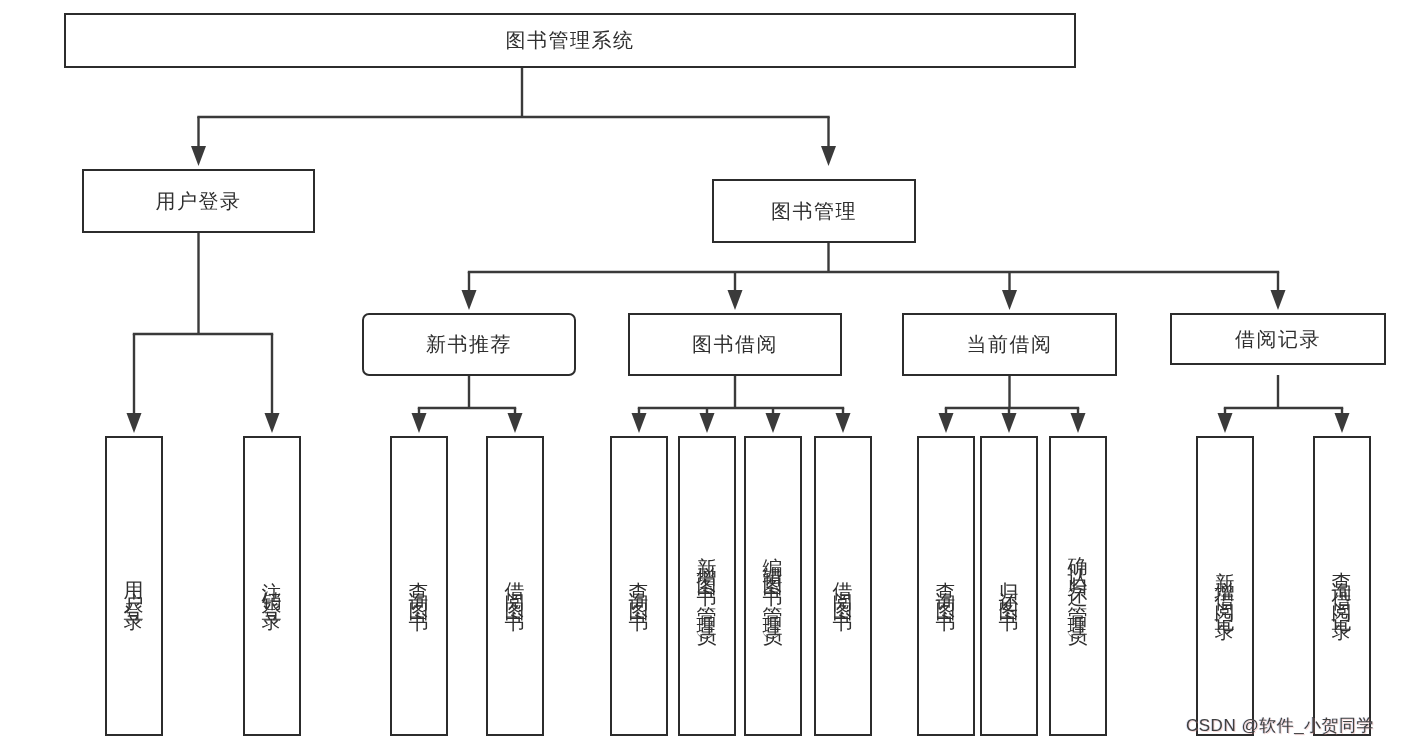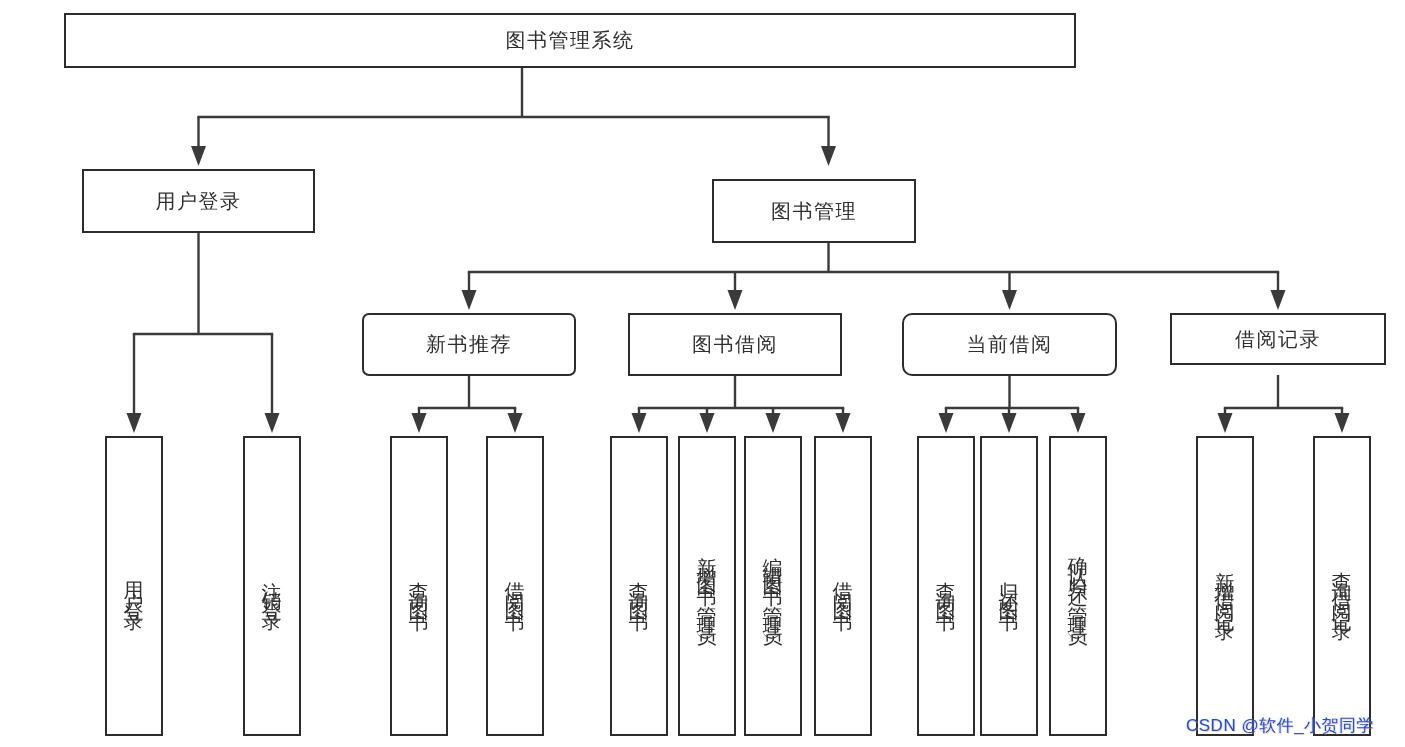--- a/index.html
+++ b/index.html
@@ -29,38 +29,38 @@
     font-size:20px;
     letter-spacing:10px;
     line-height:1;
   }
   
   #n-root{left:20px;top:13px;width:1012px;height:55px;margin-left:44px;}
   #n-user-login{left:82px;top:169px;width:233px;height:64px;}
   #n-book-mgmt{left:712px;top:179px;width:204px;height:64px;font-family:Liberation Serif, serif;}
   #n-new-book-rec{left:362px;top:313px;width:214px;height:63px;border-radius:7px;}
   #n-book-borrow{left:628px;top:313px;width:214px;height:63px;}
-  #n-current-borrow{left:902px;top:313px;width:215px;height:63px;border-radius:10px;}
+  #n-current-borrow{left:902px;top:313px;width:215px;height:63px;}
   #n-borrow-record{left:1170px;top:313px;width:216px;height:52px;}
   #n-login{left:105px;top:436px;width:58px;height:300px;}
   #n-logout{left:243px;top:436px;width:58px;height:300px;}
   #n-rec-query{left:390px;top:436px;width:58px;height:300px;}
   #n-rec-borrow{left:486px;top:436px;width:58px;height:300px;}
   #n-bb-query{left:610px;top:436px;width:58px;height:300px;}
   #n-bb-add{left:678px;top:436px;width:58px;height:300px;}
   #n-bb-edit{left:744px;top:436px;width:58px;height:300px;}
   #n-bb-borrow{left:814px;top:436px;width:58px;height:300px;}
   #n-cb-query{left:917px;top:436px;width:58px;height:300px;}
   #n-cb-return{left:980px;top:436px;width:58px;height:300px;}
   #n-cb-confirm{left:1049px;top:436px;width:58px;height:300px;}
   #n-br-add{left:1196px;top:436px;width:58px;height:300px;}
   #n-br-query{left:1313px;top:436px;width:58px;height:300px;}
   #watermark{
     position:absolute;left:1186px;top:714px;
-    font-size:17px;color:#1d4ed8;letter-spacing:0.5px;white-space:nowrap;
+    font-size:17px;color:#404040;letter-spacing:0.5px;white-space:nowrap;
     text-shadow:1px 1px 0 rgba(233,150,150,0.35), -1px 0 0 rgba(150,170,230,0.3);
   }
 </style>
 </head>
 <body>
 
 <div id="diagram">
   <svg id="connectors" xmlns="http://www.w3.org/2000/svg" width="1405" height="747" viewBox="0 0 1405 747">
       <line x1="522" y1="67" x2="522" y2="117" stroke="#3a3a3a" stroke-width="2.4"></line>
       <line x1="197.3" y1="117" x2="829.7" y2="117" stroke="#3a3a3a" stroke-width="2.4"></line>

